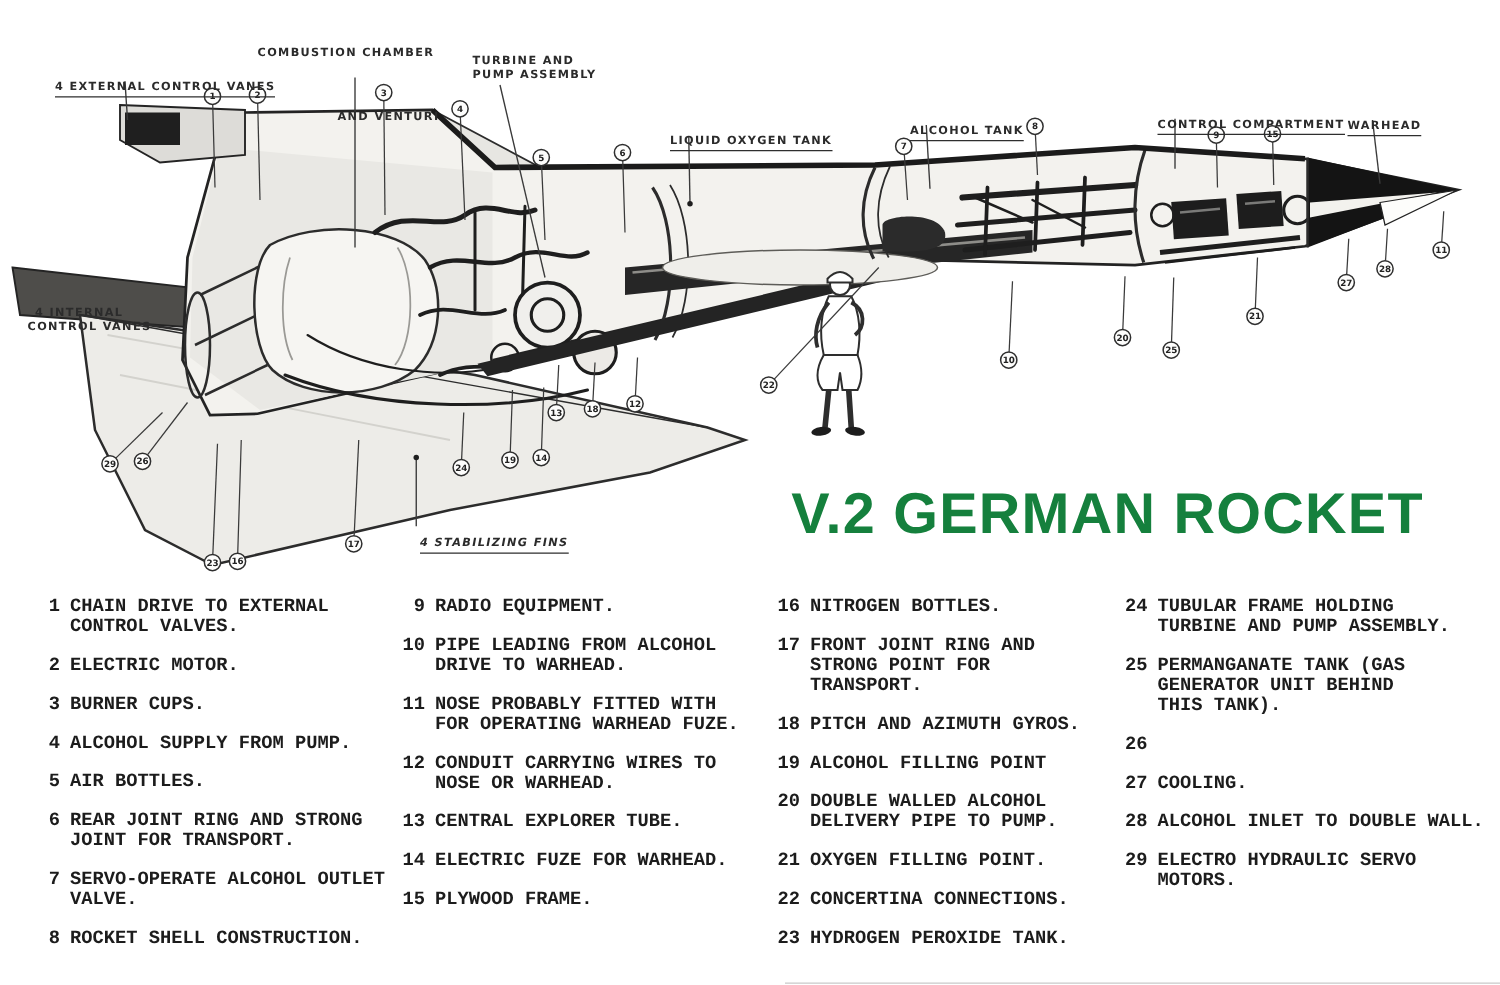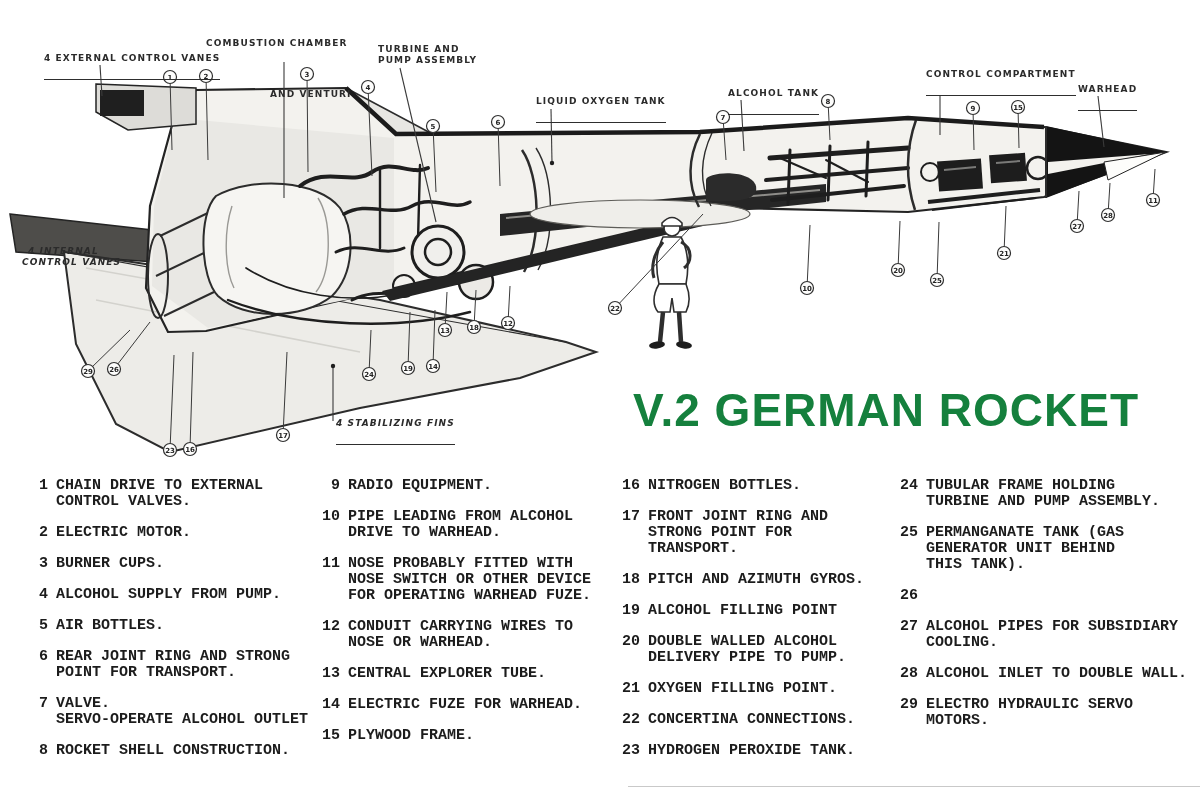--- a/index.html
+++ b/index.html
@@ -2,21 +2,21 @@
 <html><head>
 <meta charset="utf-8">
 <style>
   html,body{margin:0;padding:0;background:#ffffff;}
   #stage{position:relative;width:1200px;height:788px;background:#fff;overflow:hidden;
          font-family:"Liberation Sans",sans-serif;}
   #art{position:absolute;left:0;top:0;}
   
   .plabel{position:absolute;font:700 9px "DejaVu Sans",sans-serif;letter-spacing:1.1px;
           color:#2b2b2b;white-space:nowrap;line-height:11px;}
-  .plabel.u > div{border-bottom:1.3px solid #2e2e2e;padding-bottom:15px;display:inline-block;}
+  .plabel.u > div{border-bottom:1.3px solid #2e2e2e;padding-bottom:1px;display:inline-block;margin-top:12px;}
   .plabel > div{display:block;}
   
   .title{position:absolute;left:633px;top:383px;font:800 46px "Liberation Sans",sans-serif;
          letter-spacing:1px;color:#15803d;white-space:nowrap;}
   
   #legend{position:absolute;left:0;top:478px;width:1200px;}
   .lcol{position:absolute;top:0;}
   .litem{display:flex;margin-bottom:15px;font:700 15px/16px "Liberation Mono",monospace;
          color:#1c1c1c;}
   .lnum{width:22px;text-align:right;margin-right:8px;flex:none;}
@@ -281,23 +281,23 @@
       <div class="plabel" style="left: 206px; top: 38px;">
         <div>COMBUSTION CHAMBER</div>
         <div style="margin-left: 64px; margin-top: 40px;">AND VENTURI</div>
       </div>
       <div class="plabel" style="left: 378px; top: 44px;">
         <div>TURBINE AND</div>
         <div>PUMP ASSEMBLY</div>
       </div>
       <div class="plabel u" style="left: 536px; top: 96px;"><div>LIQUID OXYGEN TANK</div></div>
       <div class="plabel u" style="left: 728px; top: 88px;"><div>ALCOHOL TANK</div></div>
-      <div class="plabel u" style="left: 926px; top: 69px;"><div>CONTROL COMPARTMENT</div></div>
+      <div class="plabel u" style="left: 926px; top: 83px;"><div>CONTROL COMPARTMENT</div></div>
       <div class="plabel u" style="left: 1078px; top: 84px;"><div>WARHEAD</div></div>
-      <div class="plabel" style="left: 28px; top: 246px; font-style: italic;">
+      <div class="plabel" style="left: 28px; top: 246px;">
         <div>4 INTERNAL</div>
         <div style="margin-left: -6px;">CONTROL VANES</div>
       </div>
       <div class="plabel u" style="left: 336px; top: 418px; font-style: italic;"><div>4 STABILIZING FINS</div></div>
     </div>
 
   <div class="title">V.2 GERMAN ROCKET</div>
 
   <div id="legend">
       <div class="lcol" style="left: 26px;">
@@ -329,28 +329,28 @@
         <div class="litem">
           <span class="lnum">5</span>
           <span class="ltext">
             <div>AIR BOTTLES.</div>
           </span>
         </div>
         <div class="litem">
           <span class="lnum">6</span>
           <span class="ltext">
             <div>REAR JOINT RING AND STRONG</div>
-            <div>POINT FOR TRANSPORT.</div>
+            <div>JOINT FOR TRANSPORT.</div>
           </span>
         </div>
         <div class="litem">
           <span class="lnum">7</span>
           <span class="ltext">
+            <div>SERVO-OPERATE ALCOHOL OUTLET</div>
             <div>VALVE.</div>
-            <div>SERVO-OPERATE ALCOHOL OUTLET</div>
           </span>
         </div>
         <div class="litem">
           <span class="lnum">8</span>
           <span class="ltext">
             <div>ROCKET SHELL CONSTRUCTION.</div>
           </span>
         </div>
       </div>
       <div class="lcol" style="left: 318px;">
@@ -364,21 +364,20 @@
           <span class="lnum">10</span>
           <span class="ltext">
             <div>PIPE LEADING FROM ALCOHOL</div>
             <div>DRIVE TO WARHEAD.</div>
           </span>
         </div>
         <div class="litem">
           <span class="lnum">11</span>
           <span class="ltext">
             <div>NOSE PROBABLY FITTED WITH</div>
-            <div>NOSE SWITCH OR OTHER DEVICE</div>
             <div>FOR OPERATING WARHEAD FUZE.</div>
           </span>
         </div>
         <div class="litem">
           <span class="lnum">12</span>
           <span class="ltext">
             <div>CONDUIT CARRYING WIRES TO</div>
             <div>NOSE OR WARHEAD.</div>
           </span>
         </div>
@@ -469,21 +468,20 @@
             <div>GENERATOR UNIT BEHIND</div>
             <div>THIS TANK).</div>
           </span>
         </div>
         <div class="litem">
           <span class="lnum">26</span>
         </div>
         <div class="litem">
           <span class="lnum">27</span>
           <span class="ltext">
-            <div>ALCOHOL PIPES FOR SUBSIDIARY</div>
             <div>COOLING.</div>
           </span>
         </div>
         <div class="litem">
           <span class="lnum">28</span>
           <span class="ltext">
             <div>ALCOHOL INLET TO DOUBLE WALL.</div>
           </span>
         </div>
         <div class="litem">

